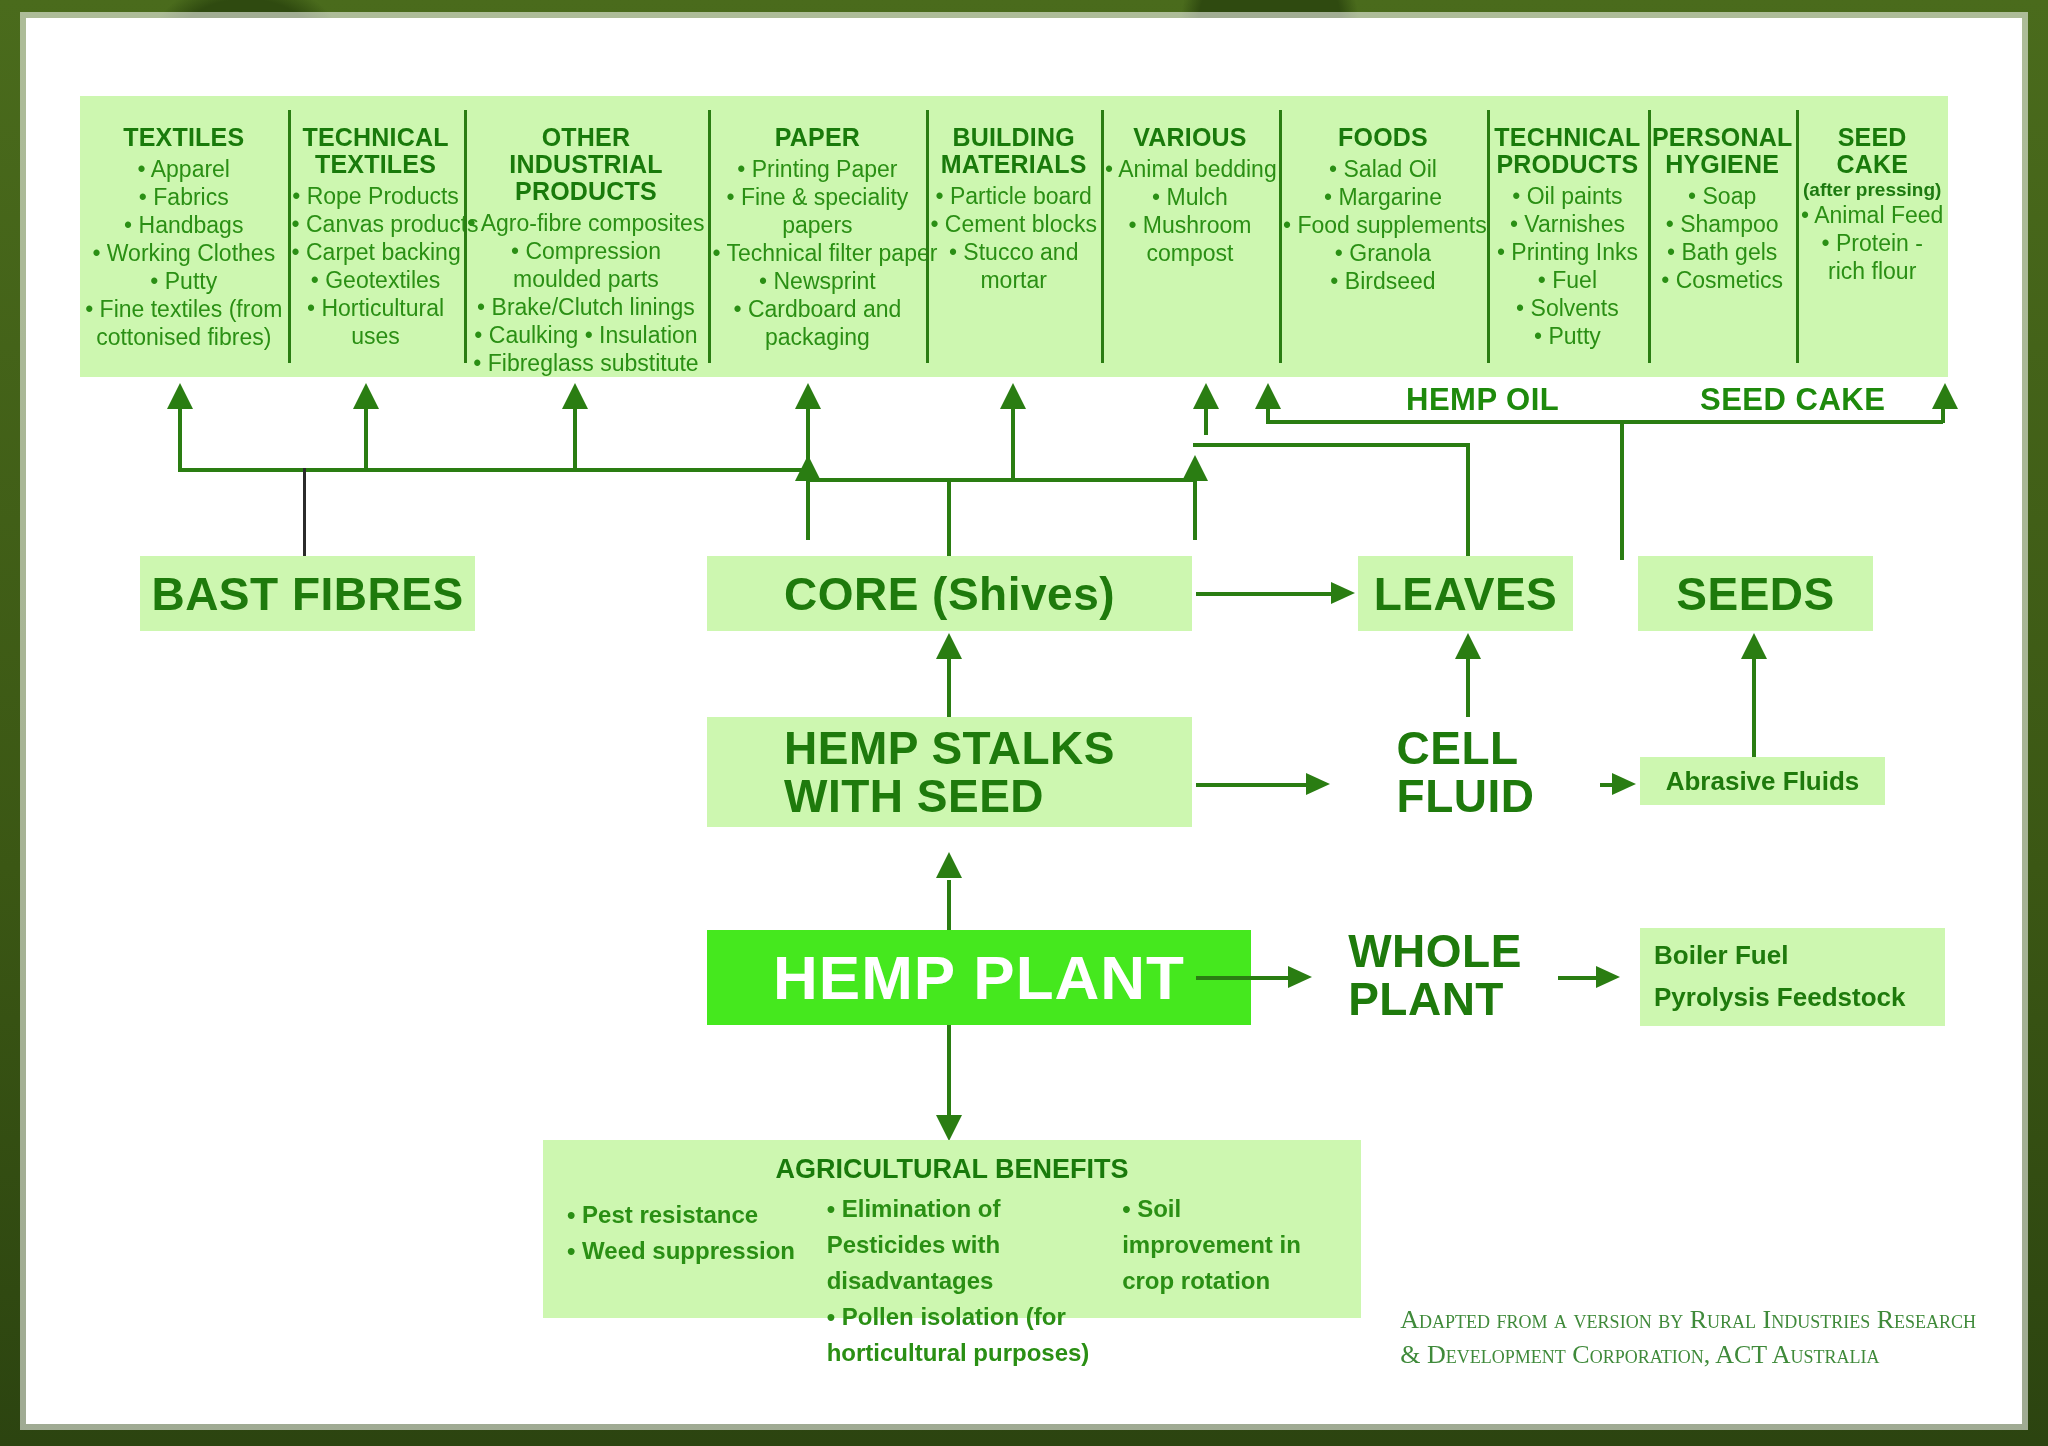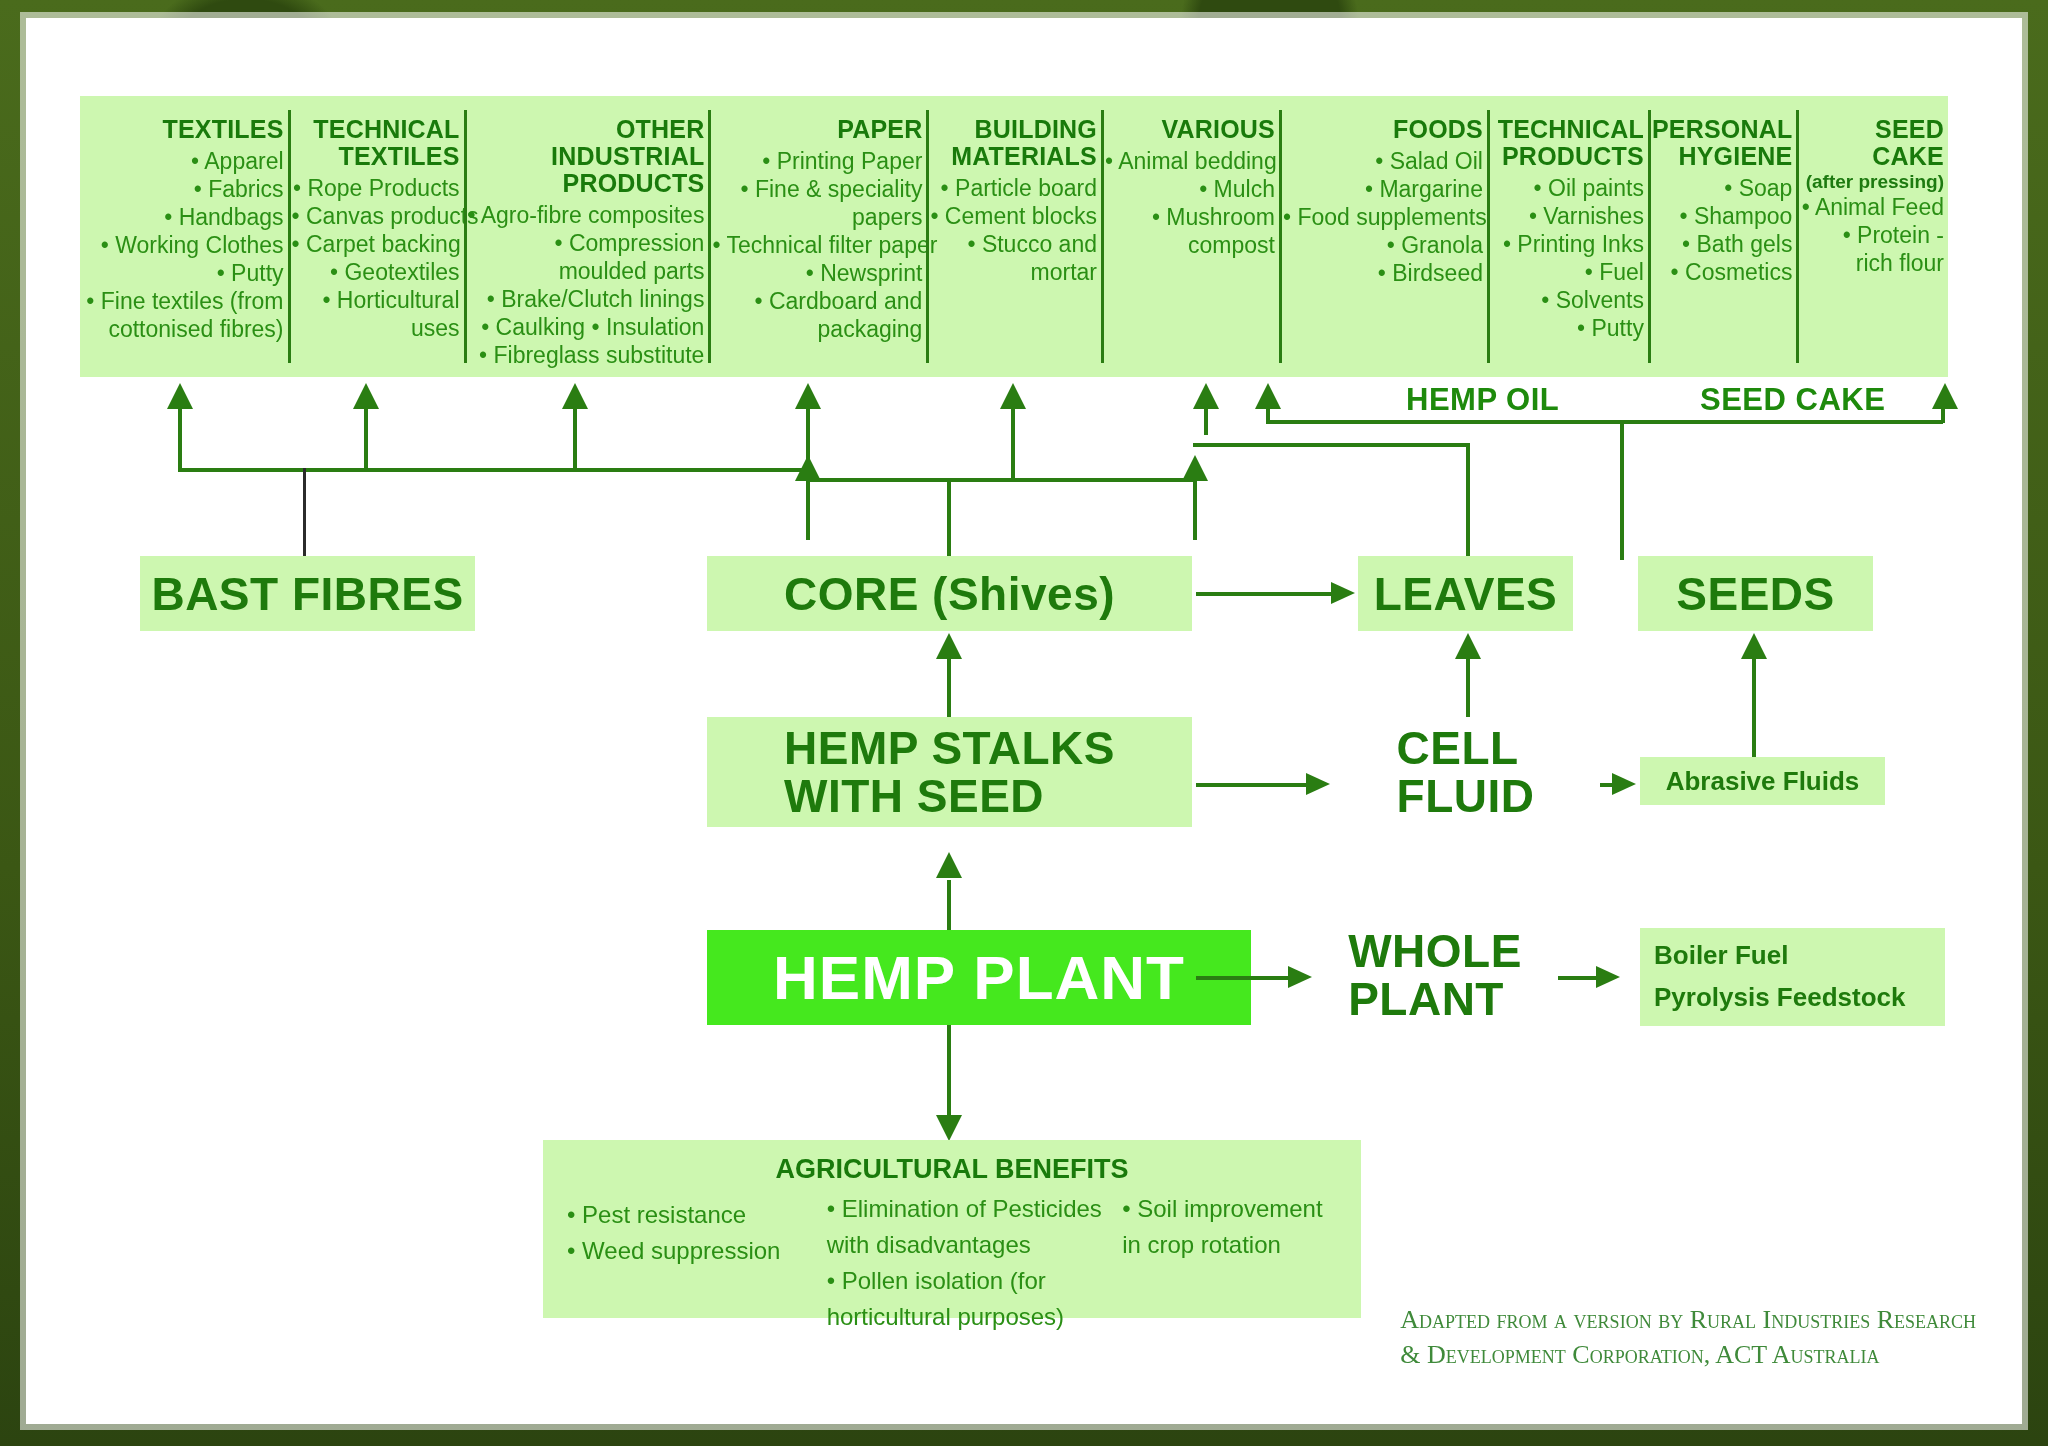--- a/index.html
+++ b/index.html
@@ -28,23 +28,23 @@
 
   
   #products{
     position:absolute;
     left:80px;top:96px;width:1868px;height:281px;
     background:#cdf7b0;
     display:flex;
   }
   .pcol{
     position:relative;
-    padding:20px 4px 6px;
+    padding:28px 4px 6px;
     box-sizing:border-box;
-    text-align:right;
+    text-align:center;
     color:#1d7a10;
   }
   .pcol + .pcol::before{
     content:"";position:absolute;left:0;top:14px;bottom:14px;width:3px;
     background:#2a7d12;
   }
   .pcol h3{
     margin:0 0 4px;
     font-size:25px;
     font-weight:bold;
@@ -79,21 +79,21 @@
     position:absolute;
     background:#cdf7b0;
     color:#1e7a0c;
     box-sizing:border-box;
   }
   .benefits .btitle{
     text-align:center;font-size:27px;font-weight:bold;padding-top:14px;color:#197a0b;
   }
   .bcols{display:flex;padding:6px 24px 16px;}
   .bcols ul{margin:0;padding:0;list-style:none;}
-  .bcols li{font-size:24px;line-height:1.5;color:#2a8f14;}
+  .bcols li{font-size:24px;line-height:1.5;color:#2a8f14;font-weight:bold;}
   .bcols .c1{width:290px;padding-top:6px;}
   .bcols .c2{width:330px;}
   .bcols .c3{width:240px;}
 
   .credit{
     position:absolute;right:72px;bottom:74px;
     text-align:left;
     color:#3f8a3a;
     font-family:"Liberation Serif",serif;
     font-size:26px;

